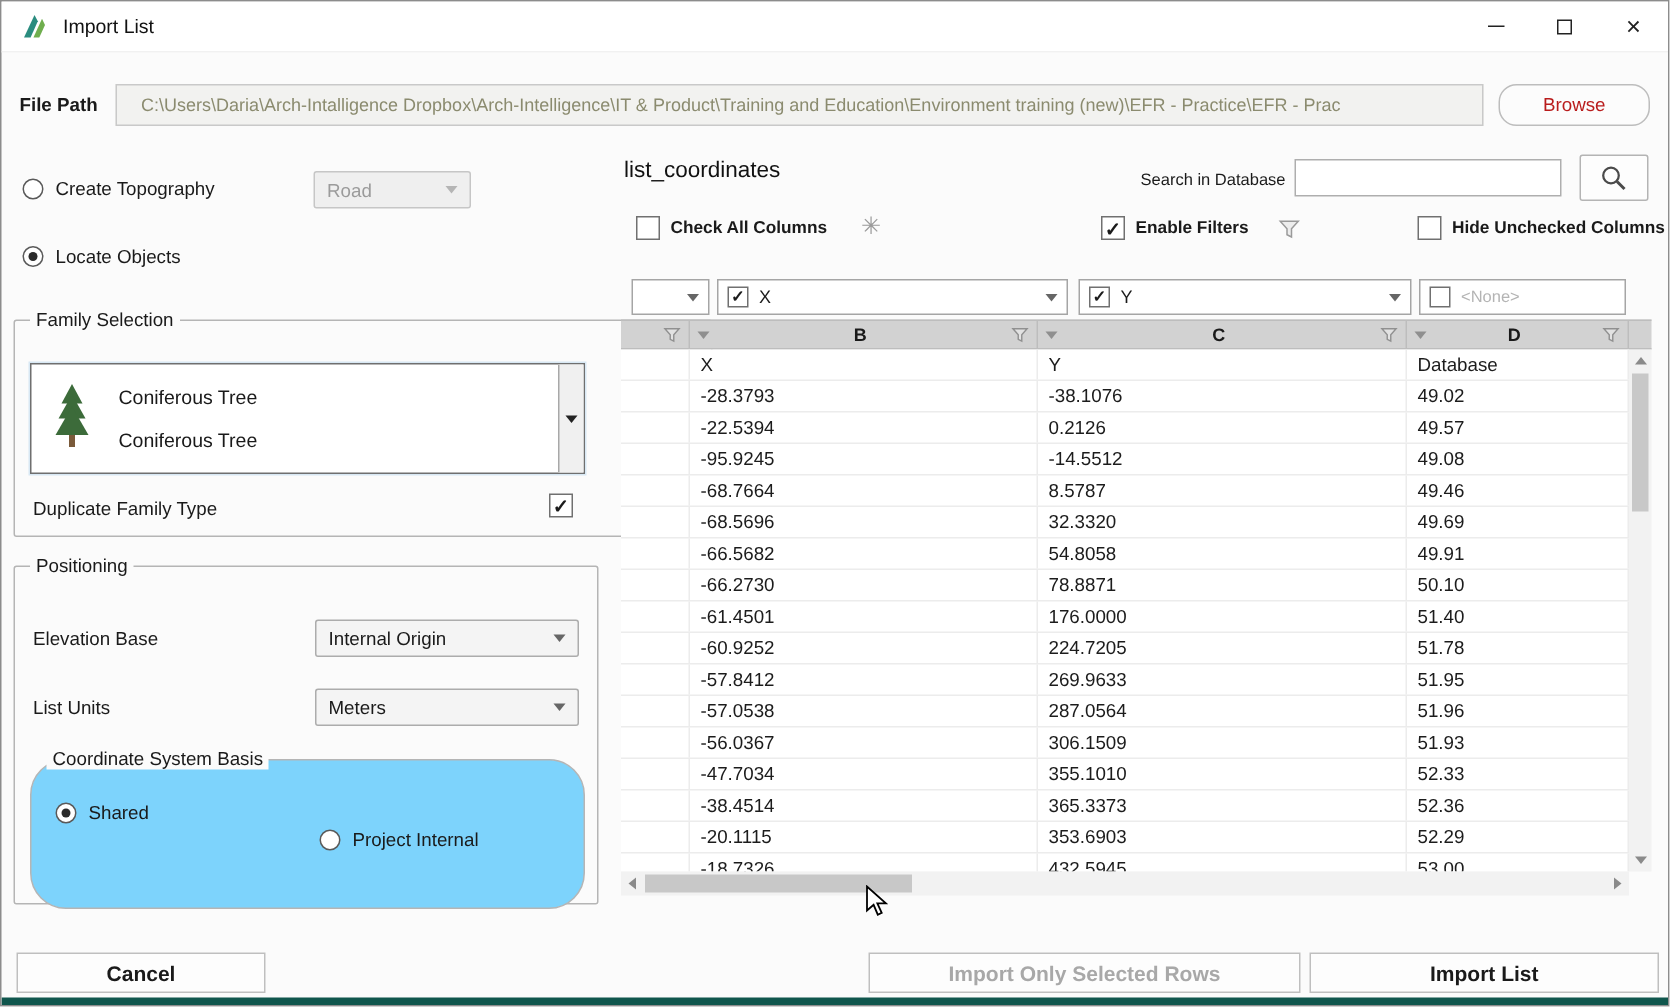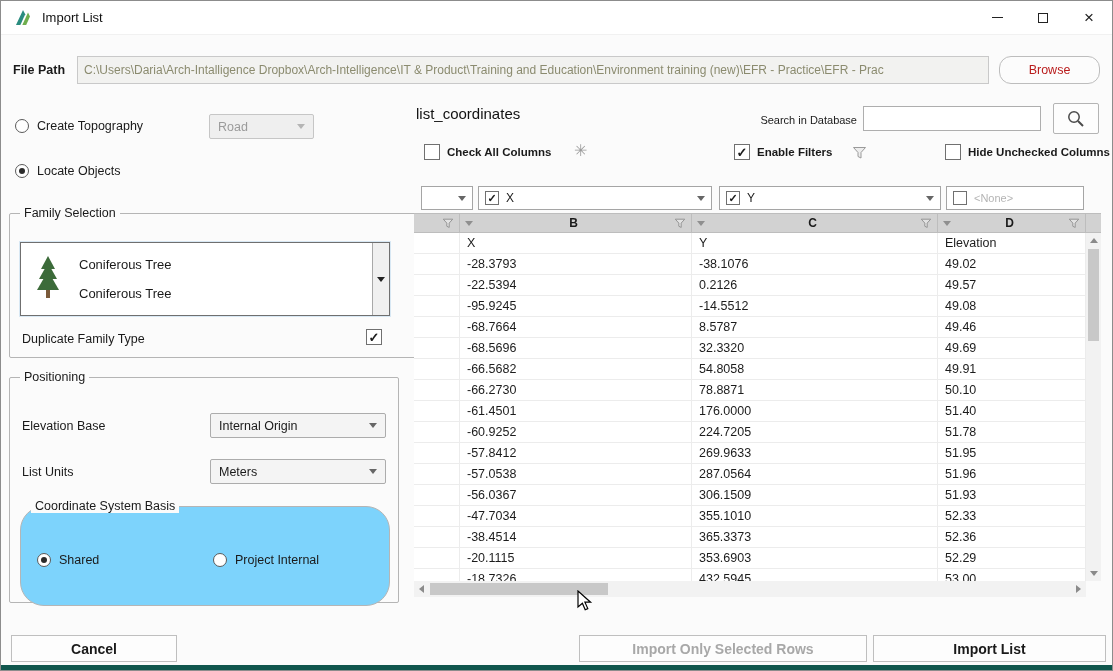--- a/index.html
+++ b/index.html
@@ -12,21 +12,21 @@
   .app-logo { margin-left:12px; width:20px; height:20px; display:inline-flex; }
   .win-title { margin-left:9px; font-size:13px; color:#111; }
   .win-controls { margin-left:auto; display:flex; height:34px; }
   .win-btn { width:46px; height:34px; display:flex; align-items:center; justify-content:center; cursor:default; }
   .min-glyph { width:11px; height:0; border-top:1.4px solid #222; display:inline-block; }
   .max-glyph { width:10px; height:10px; border:1.2px solid #222; display:inline-block; }
   .close-glyph { font-size:17px; color:#222; line-height:1; }
 
   
   .fp-label { position:absolute; left:12px; top:62px; font-size:12.5px; font-weight:bold; }
-  .fp-input { position:absolute; left:76px; top:55px; width:912px; height:28px; border:1px solid #c9c9c9; background:#f2f2f0; color:#8b8b6f; font-size:12px; font-family:"Liberation Sans",sans-serif; padding:0 6px; outline:none; }
+  .fp-input { position:absolute; left:76px; top:55px; width:912px; height:28px; border:1px solid #c9c9c9; background:#f2f2f0; color:#8b8b6f; font-size:12px; font-family:"Liberation Sans",sans-serif; padding:0 16px; outline:none; }
   .browse-btn { position:absolute; left:998px; top:55px; width:101px; height:28px; background:#fcfcfc; border:1px solid #bdbdbd; border-radius:12px; font-size:12.5px; font-family:"Liberation Sans",sans-serif; color:#b91c1c; }
 
   
   .radio-row { position:absolute; display:flex; align-items:center; gap:8px; }
   .radio { width:14px; height:14px; border:1px solid #5a5a5a; border-radius:50%; background:#fff; position:relative; flex:0 0 auto; }
   .radio.checked::after { content:""; position:absolute; inset:3px; border-radius:50%; background:#2b2b2b; }
   .radio-label { font-size:12.5px; }
   .checkbox { width:16px; height:16px; border:1px solid #707070; background:#fff; display:inline-flex; align-items:center; justify-content:center; font-size:13px; color:#1b1b1b; flex:0 0 auto; }
   .checkbox.checked::after { content:"\2713"; font-weight:bold; line-height:1; }
   .checkbox.sm { width:14px; height:14px; font-size:11px; }
@@ -168,21 +168,21 @@
       <span class="dd-val">Internal Origin</span>
       <span class="dd-tri"></span>
     </div>
     <span class="field-label" style="left:12px; top:87px;">List Units</span>
     <div class="dropdown" style="left:200px; top:81px; width:176px;">
       <span class="dd-val">Meters</span>
       <span class="dd-tri"></span>
     </div>
     <div class="groupbox" style="left:10px; top:128px; width:370px; height:100px; background:#7dd3fc;border-radius:24px;">
       <span class="gb-legend">Coordinate System Basis</span>
-      <div class="radio-row" style="left:16px; top:46px;">
+      <div class="radio-row" style="left:16px; top:28px;">
         <span class="radio checked"></span>
         <span class="radio-label">Shared</span>
       </div>
       <div class="radio-row" style="left:192px; top:46px;">
         <span class="radio"></span>
         <span class="radio-label">Project Internal</span>
       </div>
     </div>
   </div>
 
@@ -269,21 +269,21 @@
         </div>
         <div class="letter-cell lc-fill"></div>
       </div>
 
       <div class="body-wrap">
         <div class="grid-body">
             <div class="grid-row">
               <div class="gcell c0"></div>
               <div class="gcell cB">X</div>
               <div class="gcell cC">Y</div>
-              <div class="gcell cD">Elevation</div>
+              <div class="gcell cD">Database</div>
             </div>
             <div class="grid-row">
               <div class="gcell c0"></div>
               <div class="gcell cB">-28.3793</div>
               <div class="gcell cC">-38.1076</div>
               <div class="gcell cD">49.02</div>
             </div>
             <div class="grid-row">
               <div class="gcell c0"></div>
               <div class="gcell cB">-22.5394</div>

